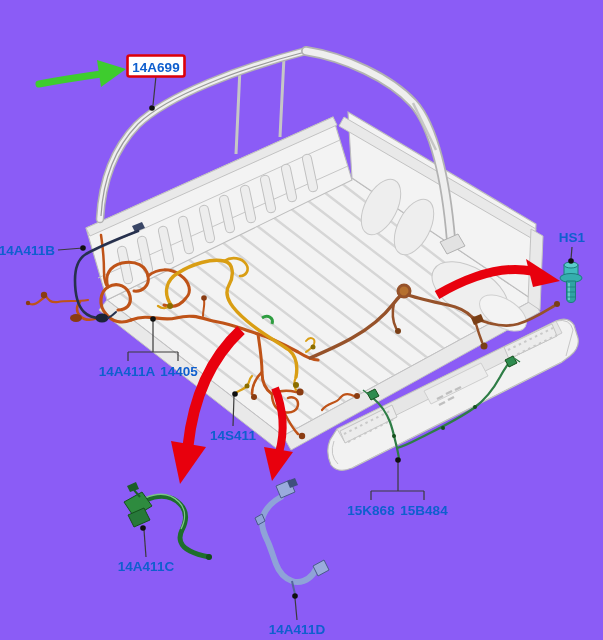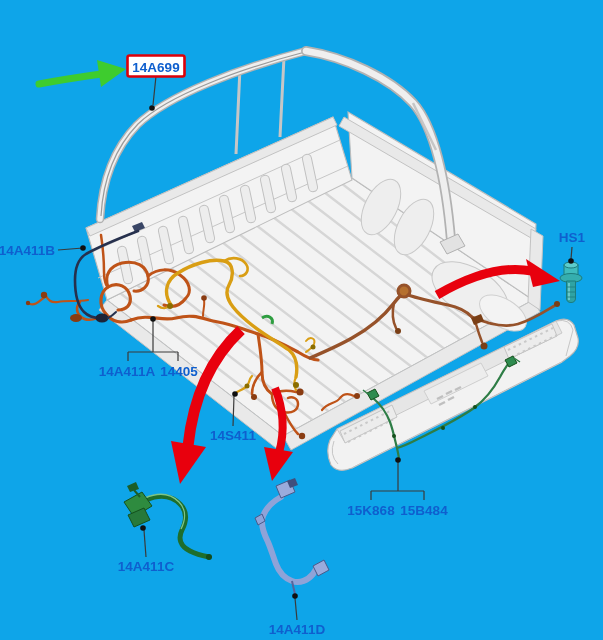--- a/index.html
+++ b/index.html
@@ -1,16 +1,16 @@
 <!DOCTYPE html>
 <html style="--label_blue: #0f5fce; --callout_red: #dd0008; --arrow_red: #e8000d; --arrow_green: #3ecc2e; --harness_orange: #bf5318; --harness_yellow: #d99e14; --harness_brown: #96522a; --wire_navy: #26304d; --part_green: #1e6e2c; --part_blue: #8fa3d8; --bolt_teal: #2fa3a3; --bed_line_gray: #bdbdbd;"><head>
 <meta charset="utf-8">
 <style>
   html,body{margin:0;padding:0;background:#fff;}
-  .stage{position:relative;width:603px;height:640px;background:#0ea5e9;overflow:hidden;
+  .stage{position:relative;width:603px;height:640px;background:#8b5cf6;overflow:hidden;
          font-family:"Liberation Sans",sans-serif;}
   svg{position:absolute;left:0;top:0;}
   .lbl{font-family:"Liberation Sans",sans-serif;font-weight:bold;font-size:13.5px;
        fill:var(--label_blue);cursor:pointer;}
   .leader{stroke:#3a3a3a;stroke-width:1.2;fill:none;}
   .dot{fill:#101010;}
   .bedfill{fill:#f3f3f3;stroke:var(--bed_line_gray);stroke-width:1.1;}
   .bedsoft{fill:#e9e9e9;stroke:#c2c2c2;stroke-width:1;}
   .bedline{stroke:#c6c6c6;fill:none;}
   .tube-o{stroke:#b2b2b2;fill:none;stroke-linecap:round;}

